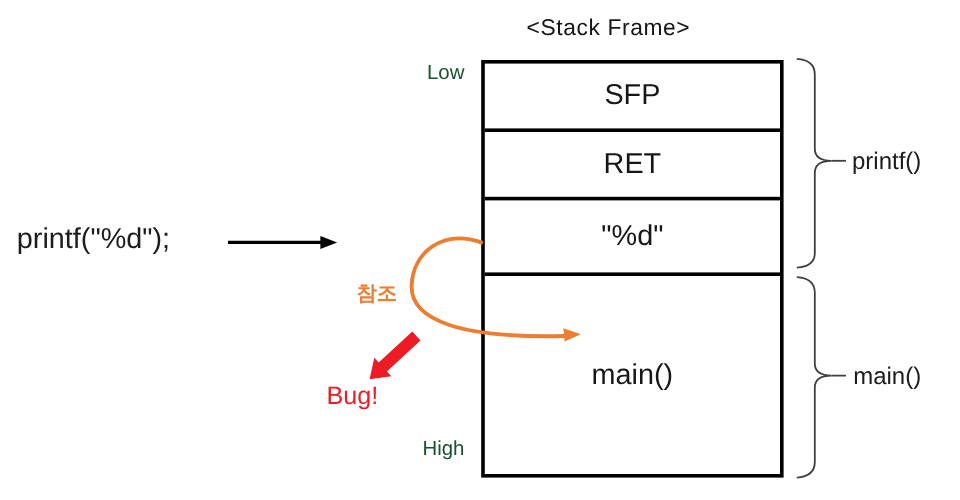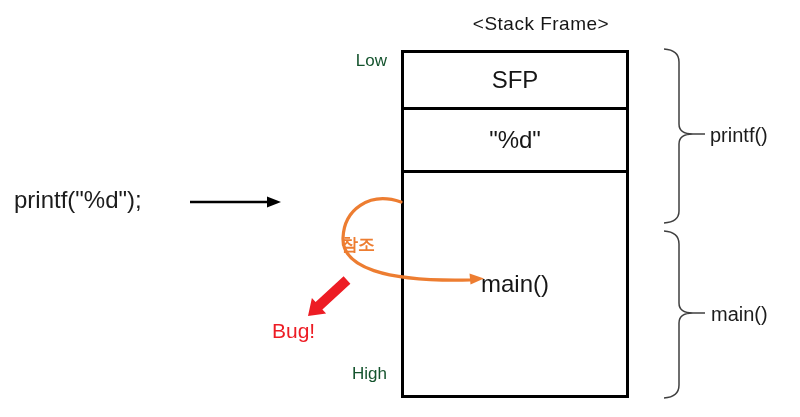--- a/index.html
+++ b/index.html
@@ -5,33 +5,33 @@
   :root{
     --orange:#ED7D31;
     --red:#ED1C24;
     --line:#000000;
     --brace:#3f3f3f;
   }
   html,body{margin:0;padding:0;background:#ffffff;}
   body{font-family:"Liberation Sans","DejaVu Sans",sans-serif;color:#1a1a1a;}
   .canvas{position:relative;width:800px;height:417px;background:#ffffff;overflow:hidden;}
   .abs{position:absolute;}
-  .title{left:419px;top:13px;width:244px;text-align:center;font-size:19px;color:#161616;letter-spacing:0.5px;}
+  .title{left:385px;top:13px;width:244px;text-align:center;font-size:19px;color:#161616;letter-spacing:0.5px;}
   .code-text{left:14px;top:186px;font-size:24px;color:#1c1c1c;}
   .side-label{width:47px;text-align:right;font-size:17px;color:#14532d;}
   .low-label{left:340px;top:51px;}
   .high-label{left:340px;top:364px;}
-  .stack-box{left:401px;top:50px;width:228px;height:348px;border:3px solid var(--line);box-sizing:border-box;display:flex;flex-direction:column;background:#ffffff;}
+  .stack-box{left:401px;top:50px;width:252px;height:348px;border:3px solid var(--line);box-sizing:border-box;display:flex;flex-direction:column;background:#ffffff;}
   .cell{display:flex;align-items:center;justify-content:center;font-size:24px;color:#161616;box-sizing:border-box;}
   .cell-divided{border-bottom:3px solid var(--line);}
   .cell-sfp{height:57px;}
   .cell-ret{height:57px;}
   .cell-fmt{height:63px;}
   .cell-main{flex:1;}
-  .ref-label{left:297px;top:233px;font-size:17px;font-weight:600;color:var(--orange);margin-left:44px;}
+  .ref-label{left:297px;top:233px;font-size:17px;font-weight:600;color:var(--orange);}
   .bug-label{left:272px;top:319px;font-size:21px;font-weight:normal;color:var(--red);}
   .frame-label{font-size:20px;color:#1c1c1c;}
   .printf-frame-label{left:710px;top:124px;}
   .main-frame-label{left:711px;top:303px;}
   svg.overlay{position:absolute;left:0;top:0;width:800px;height:417px;pointer-events:none;}
   .stroke-black{stroke:var(--line);fill:none;}
   .fill-black{fill:var(--line);stroke:none;}
   .stroke-orange{stroke:var(--orange);fill:none;}
   .fill-orange{fill:var(--orange);stroke:none;}
   .fill-red{fill:var(--red);stroke:none;}
@@ -44,20 +44,21 @@
 
   <div class="abs title">&lt;Stack Frame&gt;</div>
 
   <div class="abs code-text">printf("%d");</div>
 
   <div class="abs side-label low-label">Low</div>
   <div class="abs side-label high-label">High</div>
 
   <div class="abs stack-box">
     <div class="cell cell-divided cell-sfp">SFP</div>
+    <div class="cell cell-divided cell-ret">RET</div>
     <div class="cell cell-divided cell-fmt">"%d"</div>
     <div class="cell cell-main">main()</div>
   </div>
 
   <div class="abs ref-label">참조</div>
   <div class="abs bug-label">Bug!</div>
 
   <div class="abs frame-label printf-frame-label">printf()</div>
   <div class="abs frame-label main-frame-label">main()</div>
 

